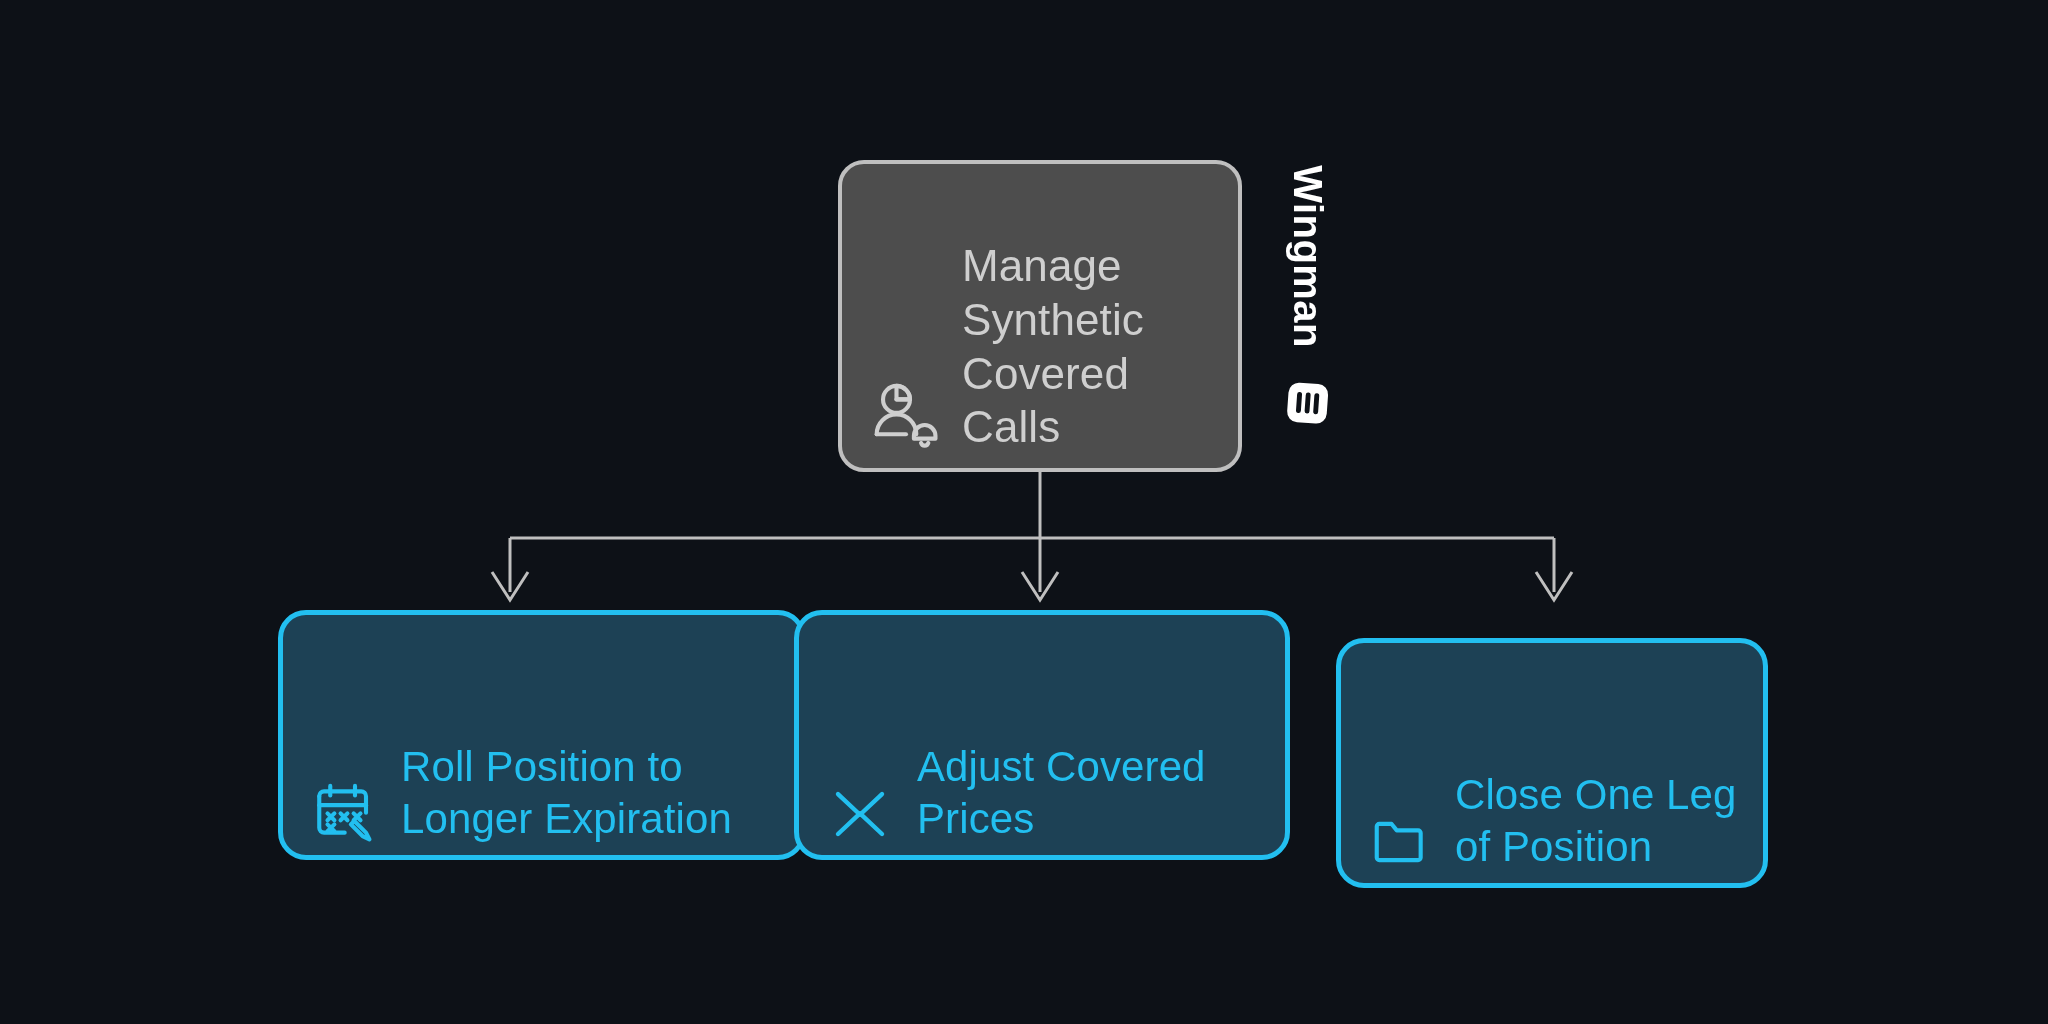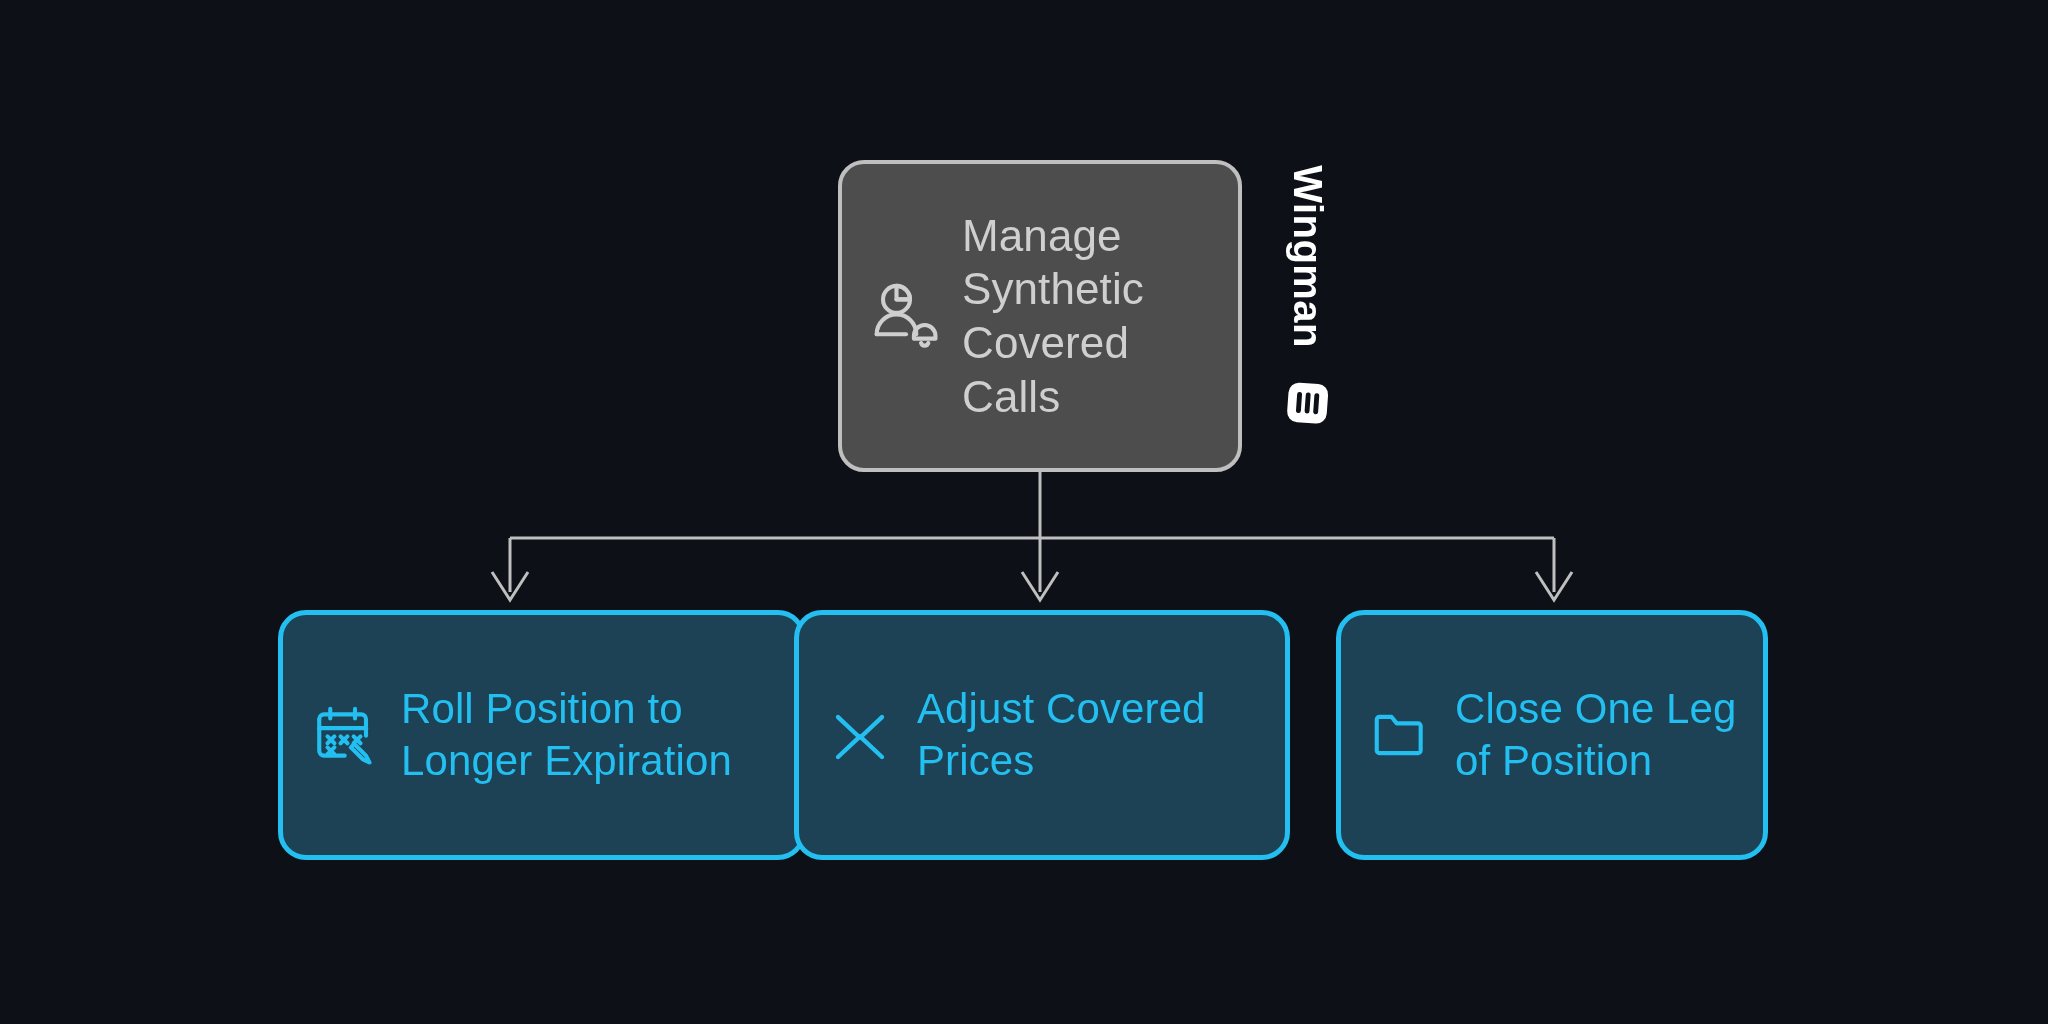--- a/index.html
+++ b/index.html
@@ -30,21 +30,21 @@
     width: 2048px;
     height: 1024px;
     pointer-events: none;
   }
 
   
   .node {
     position: absolute;
     display: flex;
     flex-direction: row;
-    align-items: center;
+    align-items: flex-end;
     gap: 22px;
     padding: 18px 26px;
     border-radius: 28px;
     border-style: solid;
   }
 
   
   #root-node {
     left: 838px;
     top: 160px;
@@ -81,21 +81,21 @@
     color: #22bff0;
     font-size: 42px;
     line-height: 1.24;
     font-weight: 400;
     letter-spacing: .1px;
   }
   .child-node .node-icon { flex: 0 0 auto; }
 
   #child-node-0 { left: 278px;  width: 190px; }
   #child-node-1 { left: 794px;  width: 190px; }
-  #child-node-2 { left: 1336px; width: 190px; }
+  #child-node-2 { left: 1336px; width: 190px; margin-top: 28px; }
 
   
   #child-node-0 { width: 528px; }
   #child-node-1 { width: 496px; }
   #child-node-2 { width: 432px; }
 
   .node-icon svg { display: block; }
 
   
   #watermark {

